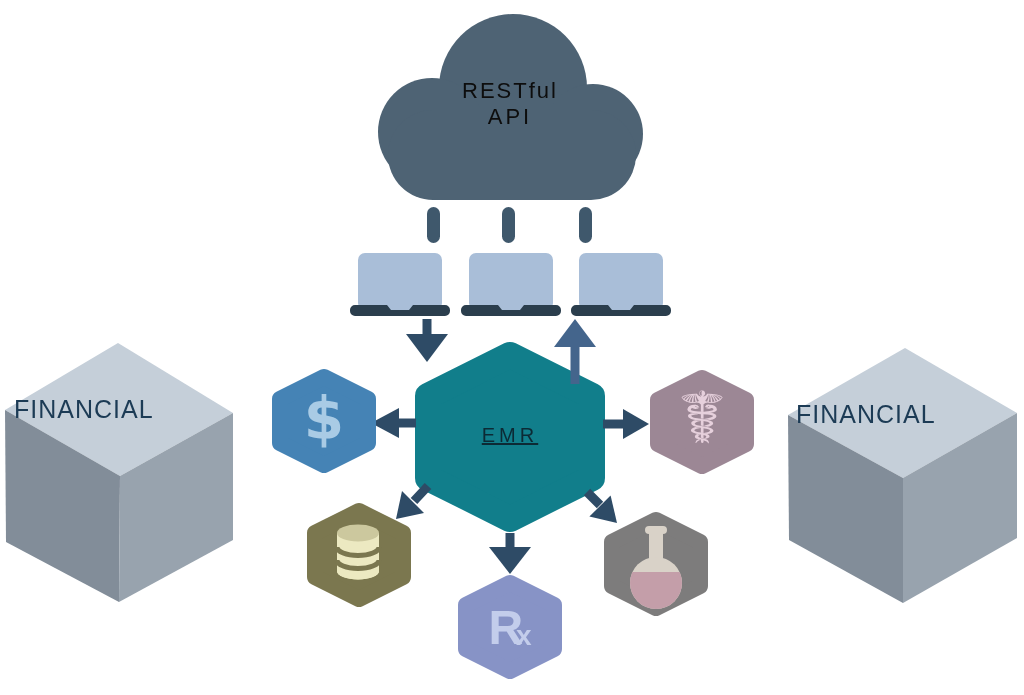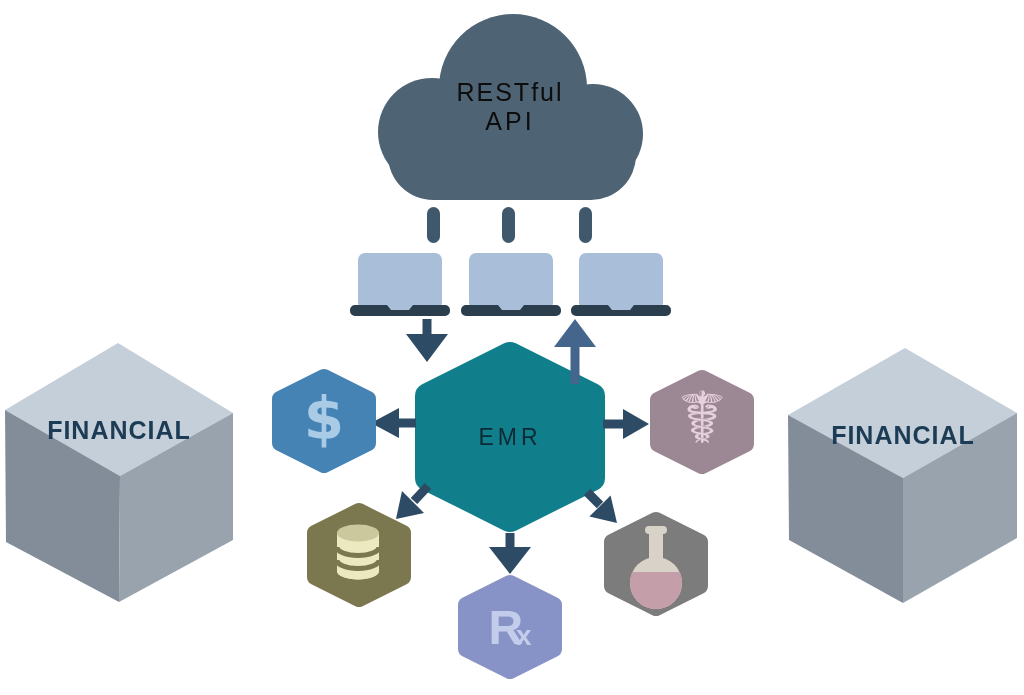--- a/index.html
+++ b/index.html
@@ -15,28 +15,28 @@
   .hex-cli{fill:var(--hex-clinical,#9c8795);stroke:var(--hex-clinical,#9c8795);}
   .hex-db{fill:var(--hex-database,#7b774f);stroke:var(--hex-database,#7b774f);}
   .hex-rx{fill:var(--hex-pharmacy,#8793c6);stroke:var(--hex-pharmacy,#8793c6);}
   .hex-lab{fill:var(--hex-lab,#7d7c7c);stroke:var(--hex-lab,#7d7c7c);}
   .arrow{fill:var(--arrow,#2e4b66);stroke:var(--arrow,#2e4b66);}
   .arrow-up{fill:var(--arrow-up,#44658c);stroke:var(--arrow-up,#44658c);}
 
   .pill{position:absolute;width:13px;height:36px;border-radius:7px;background:var(--connector,#3f586c);}
 
   .cloud-label{position:absolute;left:370px;top:80px;width:280px;text-align:center;
-    color:var(--api-text,#0d0d0d);font-size:25px;letter-spacing:2px;line-height:1.0;}
+    color:var(--api-text,#0d0d0d);font-size:22px;letter-spacing:2px;line-height:1.0;}
   .cloud-label .l2{display:block;margin-top:4px;letter-spacing:3px;}
 
   .emr-label{position:absolute;left:410px;top:424px;width:200px;text-align:center;
-    color:var(--emr-text,#0c2a35);font-size:23px;letter-spacing:4px;}
+    color:var(--emr-text,#0c2a35);font-size:20px;letter-spacing:4px;text-decoration:underline;}
 
-  .cube-label{position:absolute;text-align:center;color:var(--cube-text,#1c3b55);
-    font-size:25px;font-weight:bold;letter-spacing:1px;margin-top:21px;}
+  .cube-label{position:absolute;text-align:left;color:var(--cube-text,#1c3b55);
+    font-size:25px;font-weight:normal;letter-spacing:1px;}
 
   .hex-icon{position:absolute;width:120px;height:120px;display:flex;
     align-items:center;justify-content:center;pointer-events:none;}
   .glyph{font-family:"DejaVu Sans",sans-serif;}
   .dollar{font-size:58px;font-weight:bold;color:var(--icon-dollar,#a9cbe5);transform:translateY(-2px);}
   .caduceus{font-size:72px;color:var(--icon-caduceus,#e6d0dc);transform:translateY(-4px);}
   .rxwrap{color:var(--icon-rx,#c3cdeb);font-weight:600;}
   .rx-r{font-size:48px;}
   .rx-x{font-size:28px;display:inline-block;margin-left:-7px;transform:translateY(9px);}
 </style>

